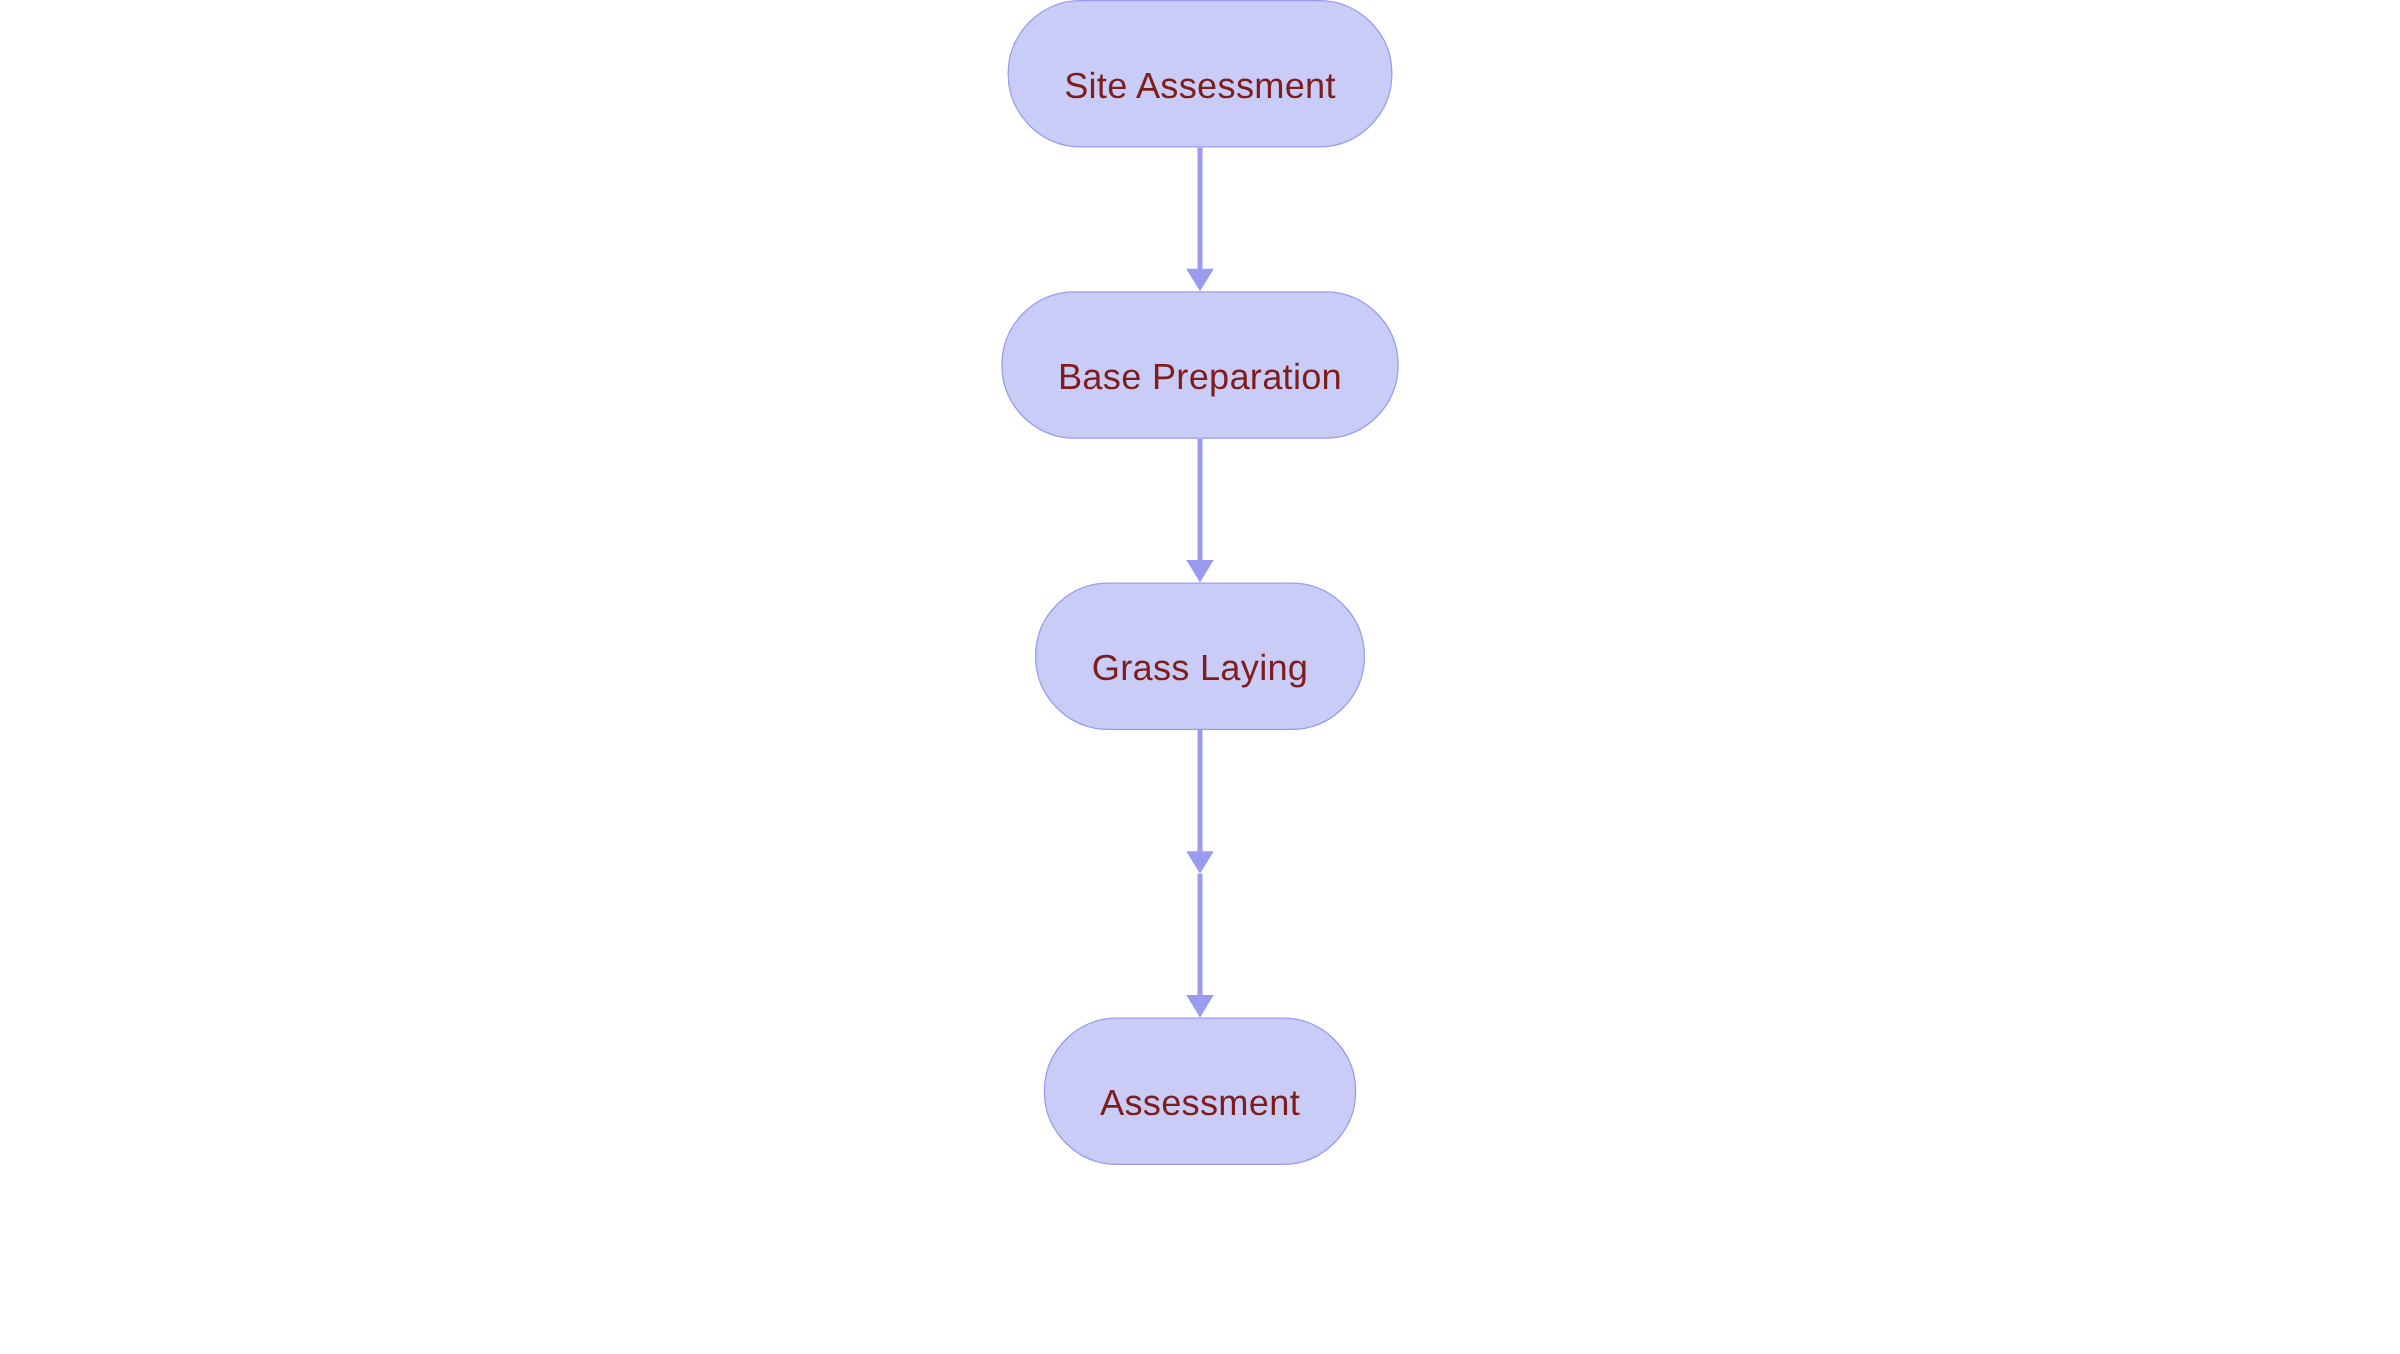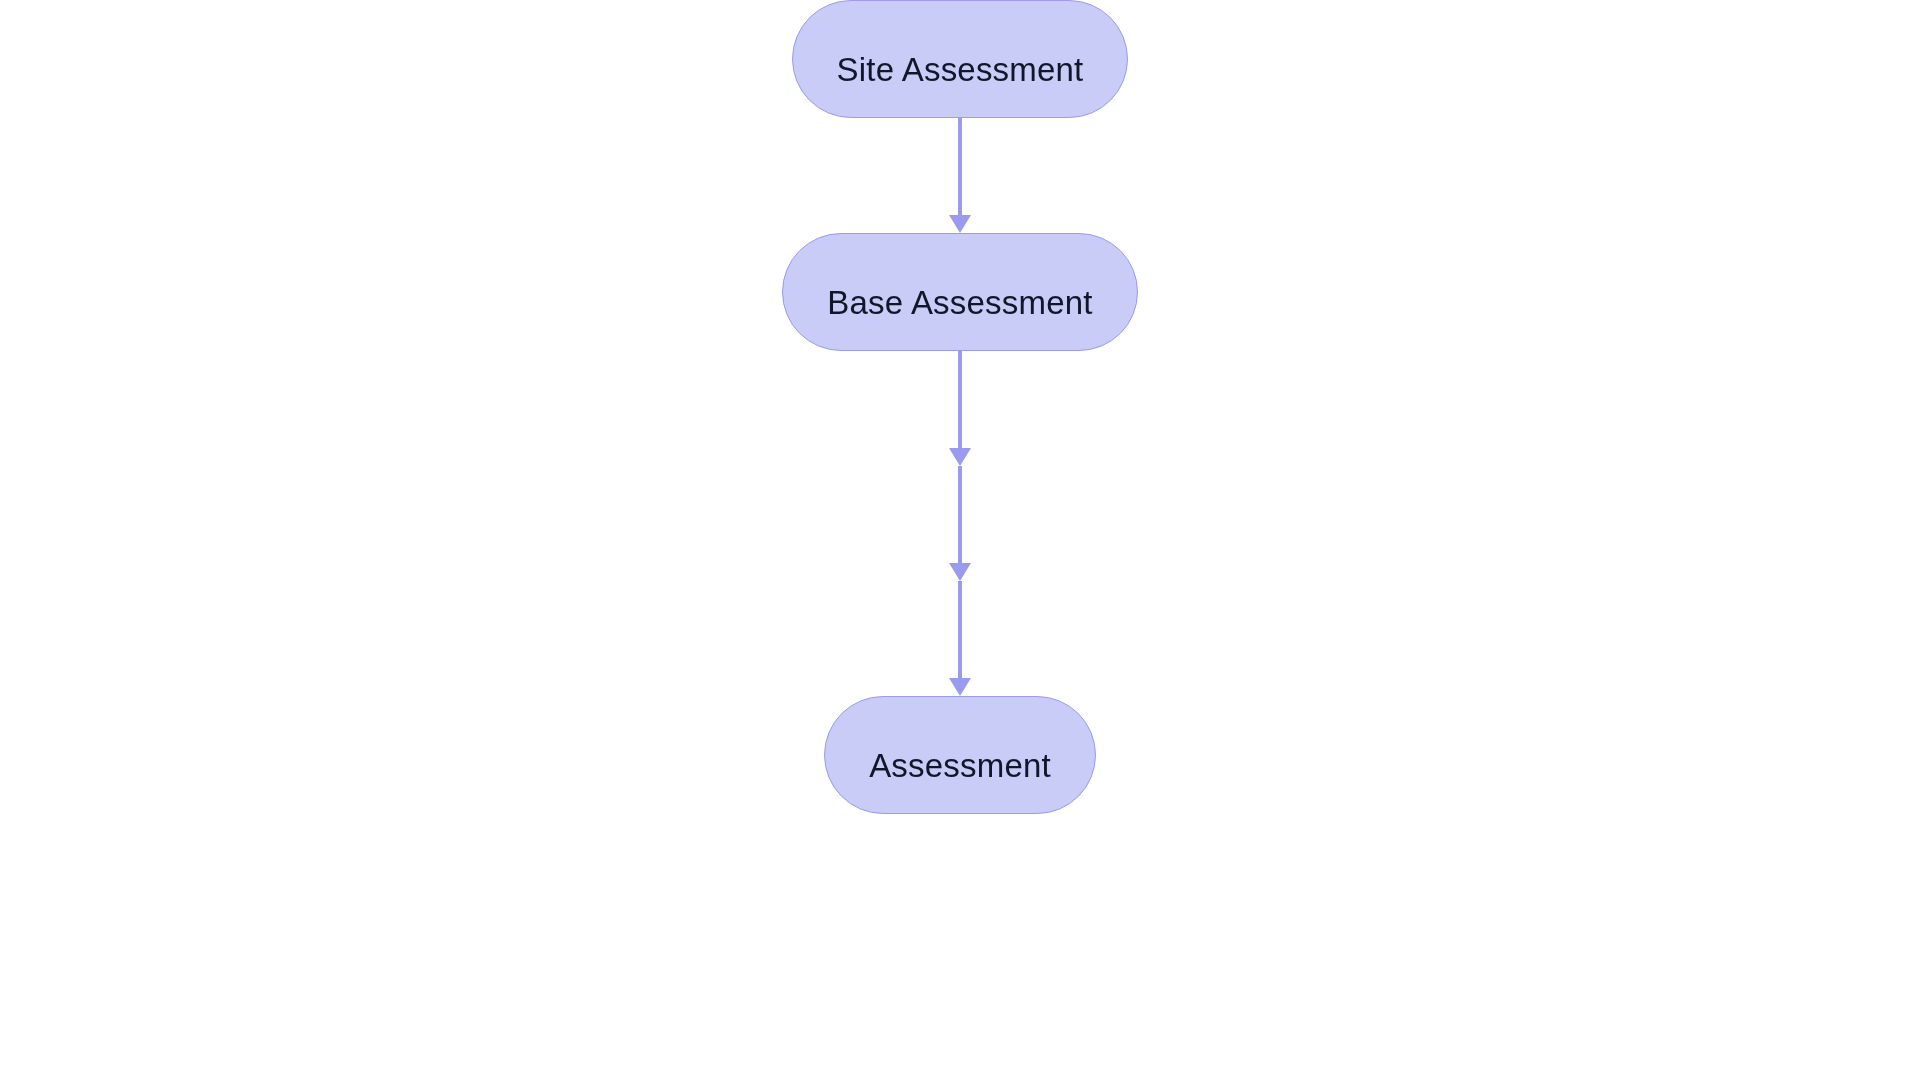--- a/index.html
+++ b/index.html
@@ -41,23 +41,23 @@
     background: #c8ccf7;
     border: 1.6px solid #9a9aee;
     display: flex;
     align-items: center;
     justify-content: center;
     padding: 0 44px;
     flex: 0 0 auto;
   }
 
   .flow-node-label {
-    color: #0f172a;
+    color: #7f1d1d;
     font-family: "Liberation Sans", sans-serif;
-    font-size: 33px;
+    font-size: 29px;
     font-weight: 400;
     line-height: 1;
     white-space: nowrap;
     letter-spacing: 0.2px;
     margin-top: 20px;
   }
 
   
   .flow-connector {
     position: relative;
@@ -97,28 +97,31 @@
     <div class="flow-node">
       <span class="flow-node-label">Site Assessment</span>
     </div>
 
     <div class="flow-connector">
       <div class="connector-line"></div>
       <div class="connector-arrowhead"></div>
     </div>
 
     <div class="flow-node">
-      <span class="flow-node-label">Base Assessment</span>
+      <span class="flow-node-label">Base Preparation</span>
     </div>
 
     <div class="flow-connector">
       <div class="connector-line"></div>
       <div class="connector-arrowhead"></div>
     </div>
 
+    <div class="flow-node">
+      <span class="flow-node-label">Grass Laying</span>
+    </div>
 
     <div class="flow-connector">
       <div class="connector-line"></div>
       <div class="connector-arrowhead"></div>
     </div>
 
 
     <div class="flow-connector">
       <div class="connector-line"></div>
       <div class="connector-arrowhead"></div>

